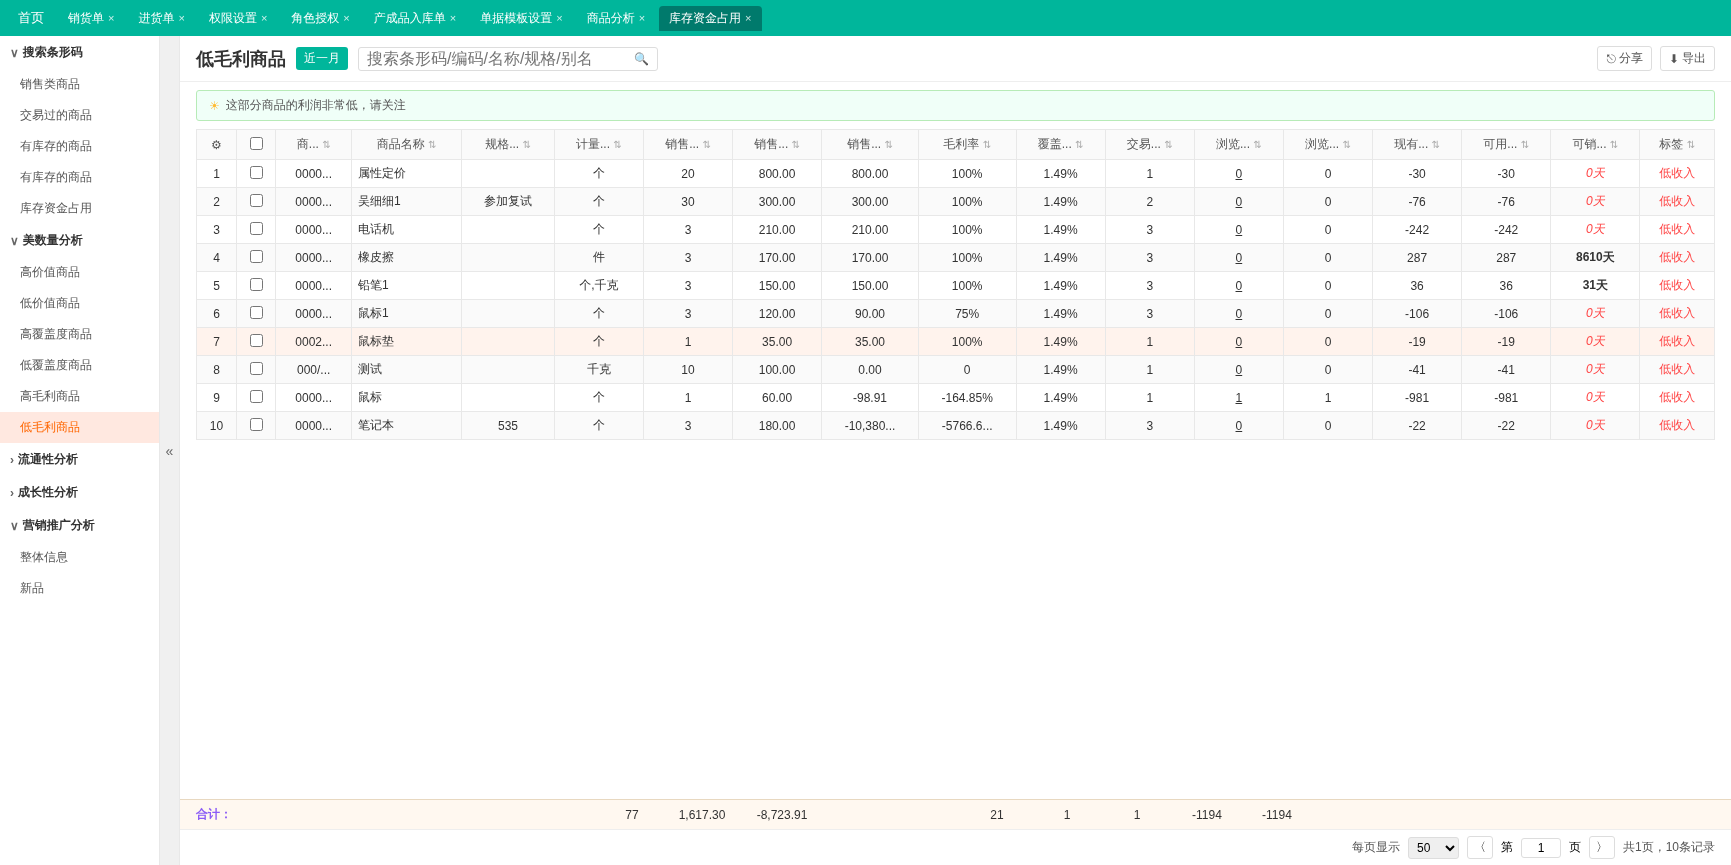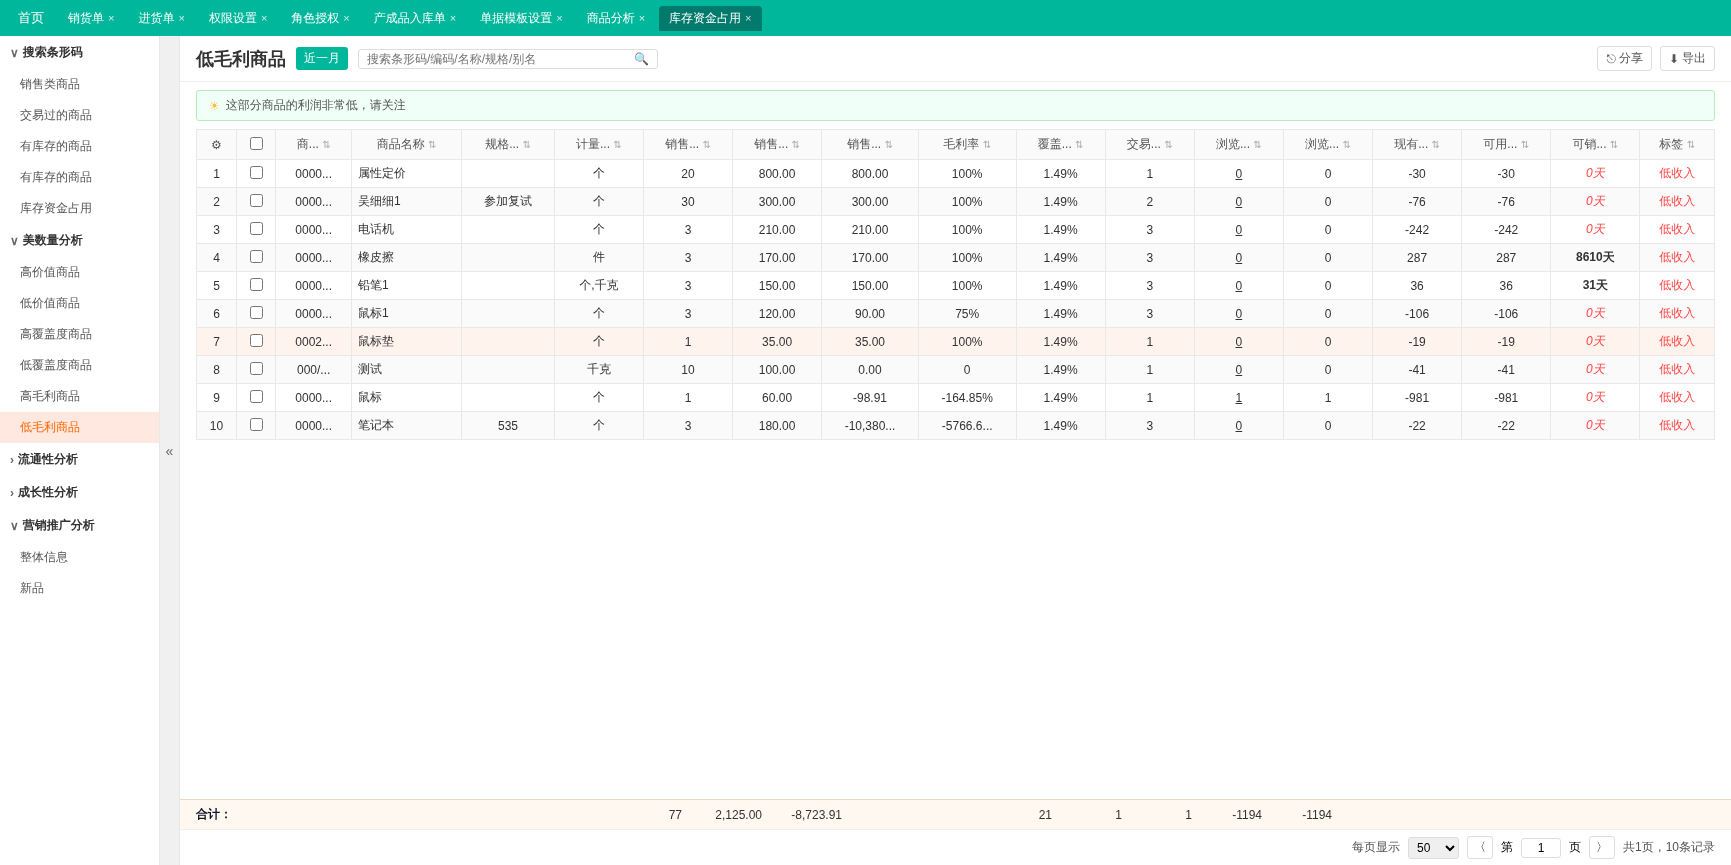--- a/index.html
+++ b/index.html
@@ -51,21 +51,21 @@
     .page-title { font-size: 18px; font-weight: bold; color: #333; }
     .date-btn {
       background: #00b69b; color: #fff; border: none; border-radius: 3px;
       padding: 3px 8px; cursor: pointer; font-size: 12px;
     }
     .search-box {
       display: flex; align-items: center; border: 1px solid #ddd; border-radius: 3px;
       padding: 2px 8px; flex: 1; max-width: 300px;
     }
     .search-box input {
-      border: none; outline: none; font-size: 12px; color: #999; flex: 1;
+      border: none; outline: none; font-size: 16px; color: #999; flex: 1;
     }
     .header-actions { margin-left: auto; display: flex; gap: 8px; }
     .action-btn {
       display: flex; align-items: center; gap: 3px; cursor: pointer;
       color: #555; font-size: 12px; padding: 3px 8px;
       border: 1px solid #ddd; border-radius: 3px; background: #fff;
     }
 
     
     .warning-banner {
@@ -96,23 +96,23 @@
     .tag-days-0 { color: #ff4444; font-style: italic; }
     .tag-days-pos { color: #333; font-weight: bold; }
     .underline { text-decoration: underline; cursor: pointer; }
     th .sort-icon { font-size: 10px; color: #aaa; }
 
     
     .table-footer {
       display: flex; align-items: center; padding: 6px 16px;
       background: #fff8f0; border-top: 1px solid #e8d8c0; font-size: 12px;
     }
-    .total-label { color: #0f172a; font-weight: bold; margin-right: 20px; }
+    .total-label { color: #8b5cf6; font-weight: bold; }
     .total-vals { display: flex; gap: 0; flex: 1; }
-    .total-cell { text-align: right; color: #333; }
+    .total-cell { text-align: center; color: #333; }
 
     
     .pagination-bar {
       display: flex; align-items: center; justify-content: flex-end;
       padding: 6px 16px; border-top: 1px solid #eee; gap: 8px; background: #fff;
     }
     .page-size-label { color: #555; }
     .page-size-select {
       border: 1px solid #ddd; border-radius: 3px; padding: 2px 4px; font-size: 12px;
     }
@@ -473,21 +473,21 @@
 
     <div class="table-footer">
       <span class="total-label">合计：</span>
       <div class="total-vals">
         <span style="width:60px"></span>
         <span style="width:50px"></span>
         <span style="width:80px"></span>
         <span style="width:120px"></span>
         <span style="width:60px"></span>
         <span style="width:60px" class="total-cell">77</span>
-        <span style="width:80px" class="total-cell">2,125.00</span>
+        <span style="width:80px" class="total-cell">1,617.30</span>
         <span style="width:80px" class="total-cell">-8,723.91</span>
         <span style="width:70px"></span>
         <span style="width:70px"></span>
         <span style="width:70px" class="total-cell">21</span>
         <span style="width:70px" class="total-cell">1</span>
         <span style="width:70px" class="total-cell">1</span>
         <span style="width:70px" class="total-cell">-1194</span>
         <span style="width:70px" class="total-cell">-1194</span>
       </div>
     </div>

